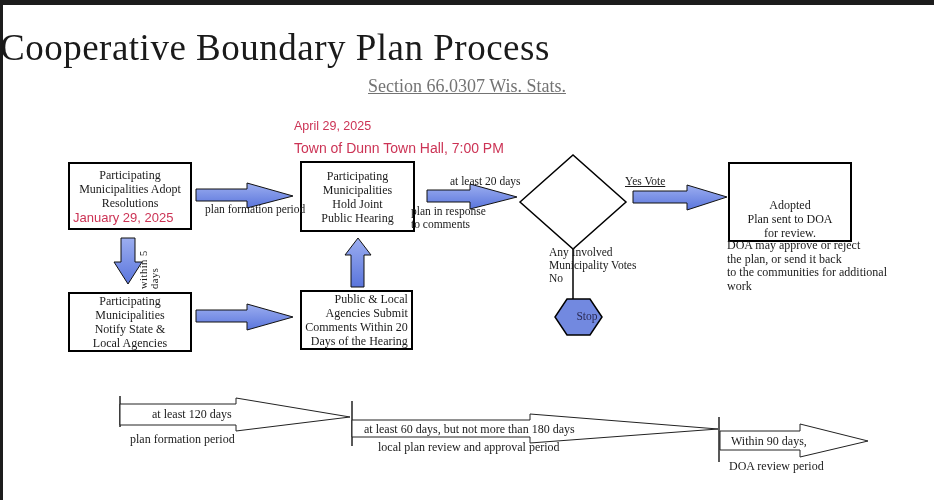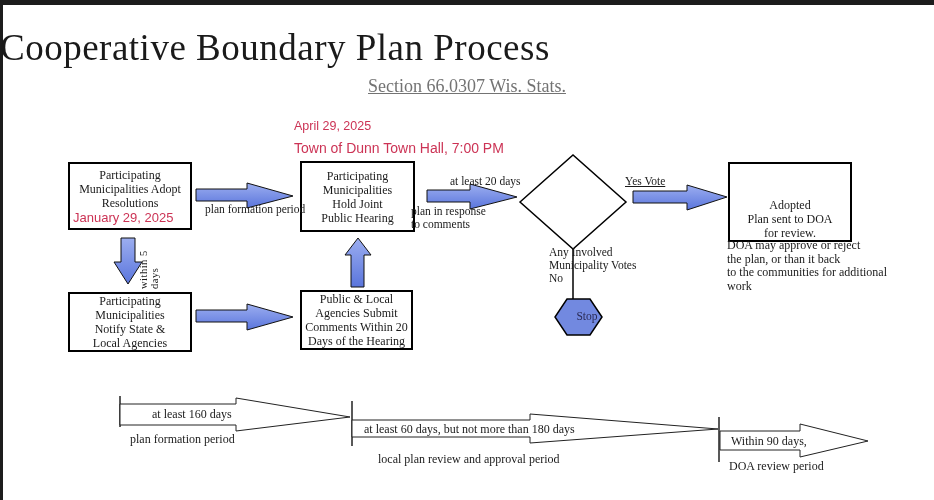--- a/index.html
+++ b/index.html
@@ -94,43 +94,43 @@
 for review.</span>
   </div>
 
   <div class="box" style="left:68px;top:292px;width:124px;height:60px;">
     <span class="pre">Participating
 Municipalities
 Notify State &amp;
 Local Agencies</span>
   </div>
 
-  <div class="box" style="left:300px;top:290px;width:113px;height:60px;">
+  <div class="box" style="left:300px;top:290px;width:113px;height:60px;text-align:right;">
     <span class="pre">Public &amp; Local
 Agencies Submit
 Comments Within 20
 Days of the Hearing</span>
   </div>
 
   <div class="lbl" style="left:205px;top:203px;">plan formation period</div>
   <div class="lbl" style="left:418px;top:175px;margin-left:32px;">at least 20 days</div>
   <div class="lbl pre" style="left:411px;top:205px;">plan in response
 to comments</div>
   <div class="vert" style="left:138px;top:229px;height:60px;">within 5 days</div>
 
   <div class="lbl" style="left:625px;top:175px;text-decoration:underline;">Yes Vote</div>
   <div class="lbl pre" style="left:549px;top:246px;">Any Involved
 Municipality Votes
 No</div>
   <div class="stop-lbl">Stop</div>
 
   <div class="lbl pre" style="left:727px;top:239px;font-size:12px;line-height:13.5px;">DOA may approve or reject
-the plan, or than it back
+the plan, or send it back
 to the communities for additional
 work</div>
 
-  <div class="tl-duration" style="left:152px;top:407px;">at least 160 days</div>
+  <div class="tl-duration" style="left:152px;top:407px;">at least 120 days</div>
   <div class="tl-period" style="left:130px;top:432px;">plan formation period</div>
   <div class="tl-duration" style="left:364px;top:422px;">at least 60 days, but not more than 180 days</div>
-  <div class="tl-period" style="left:378px;top:452px;">local plan review and approval period</div>
+  <div class="tl-period" style="left:378px;top:440px;">local plan review and approval period</div>
   <div class="tl-duration" style="left:731px;top:434px;">Within 90 days,</div>
   <div class="tl-period" style="left:729px;top:459px;">DOA review period</div>
 </div>
 
 </body></html>

